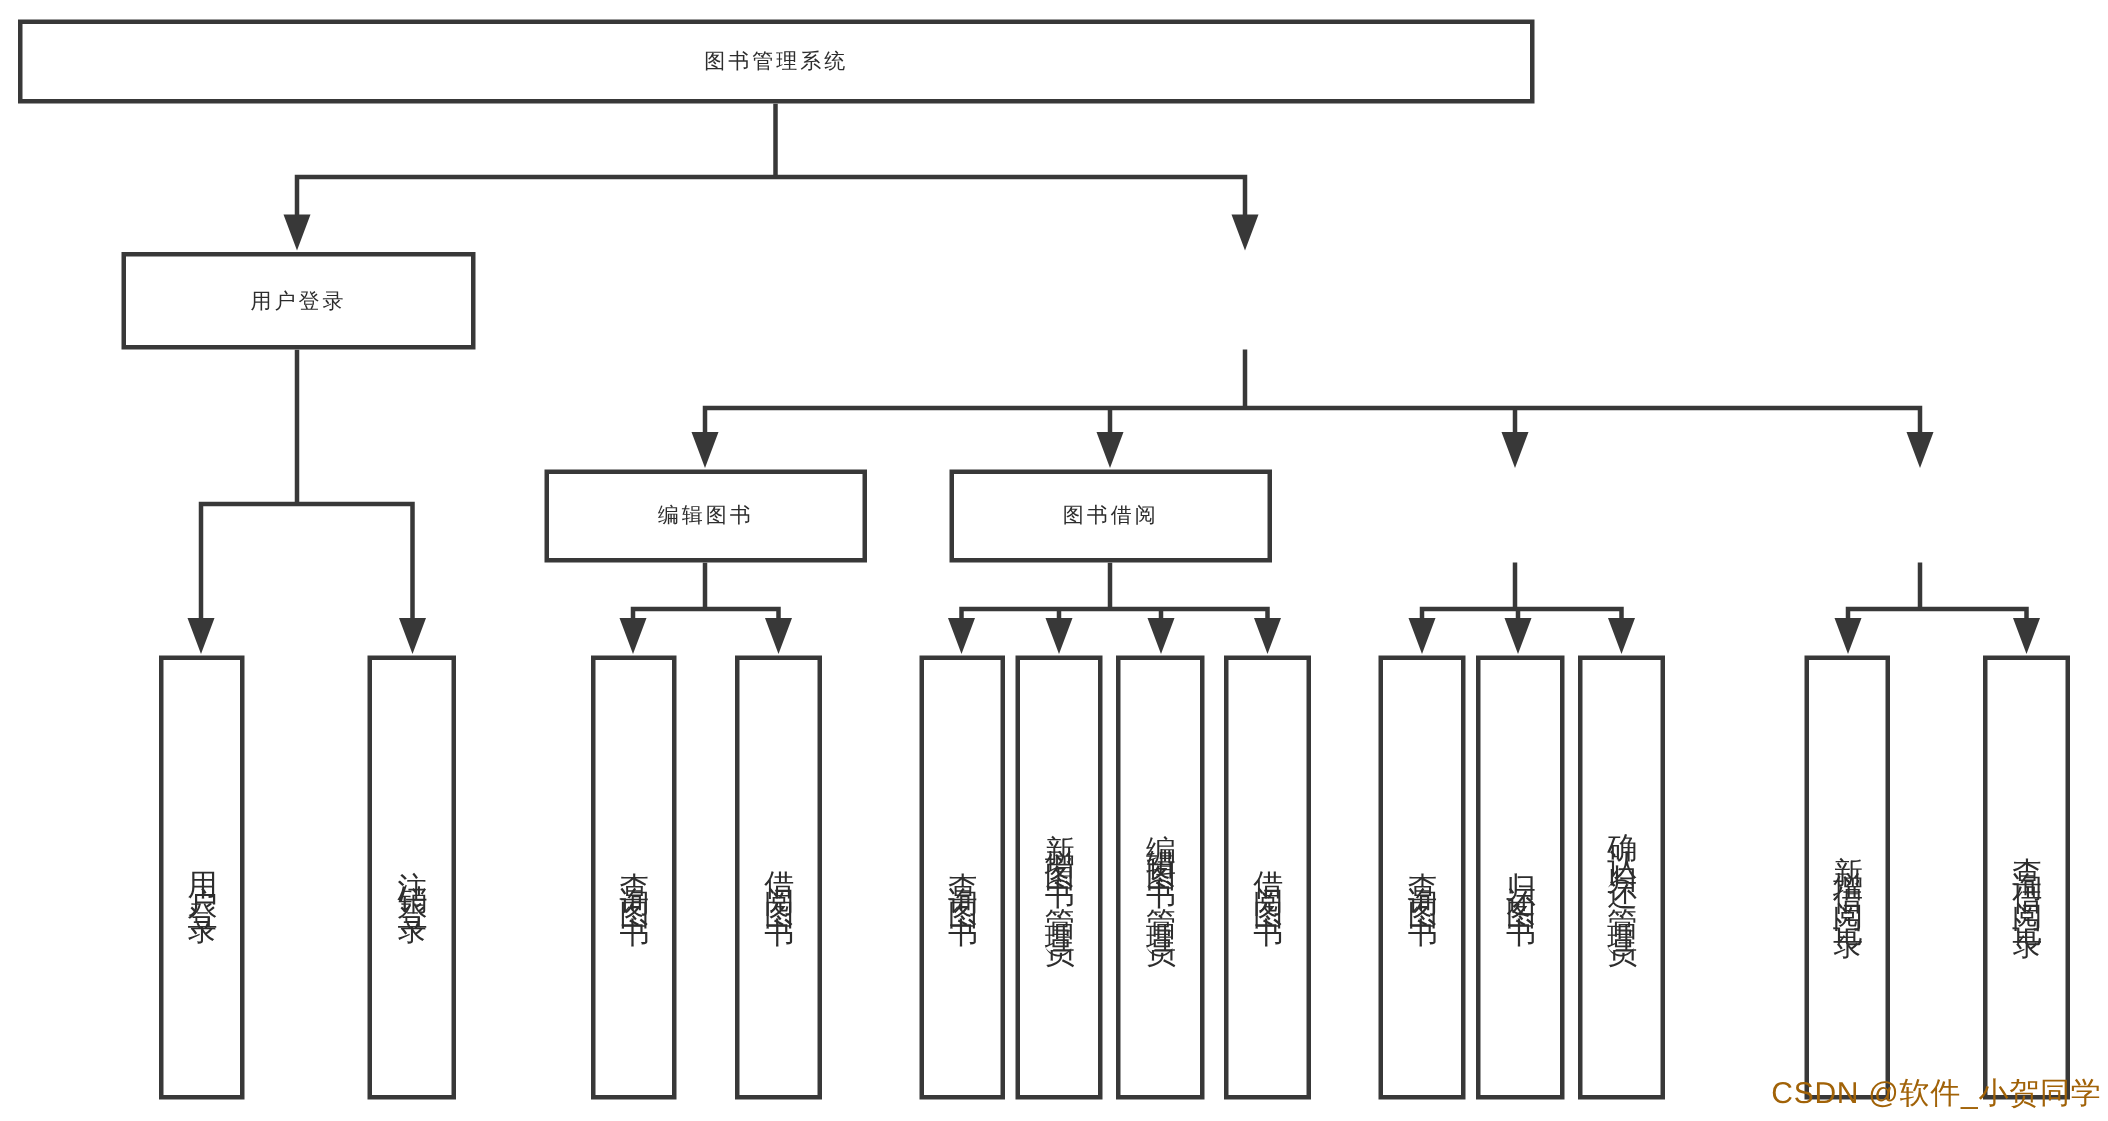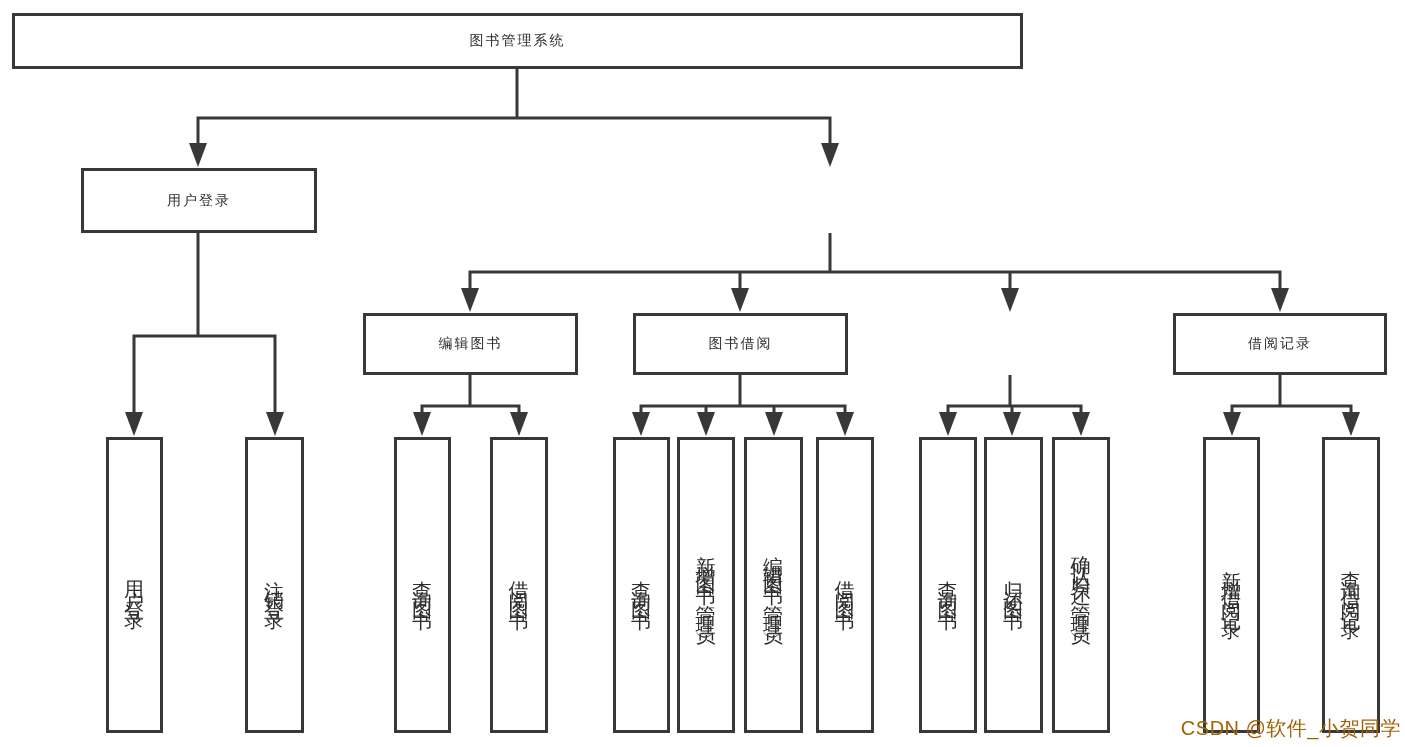--- a/index.html
+++ b/index.html
@@ -68,23 +68,20 @@
   <div class="box h" style="left:81px;top:168px;width:236px;height:65px;">
     <span>用户登录</span>
   </div>
 
   <div class="box h" style="left:363px;top:313px;width:215px;height:62px;">
     <span>编辑图书</span>
   </div>
   <div class="box h" style="left:633px;top:313px;width:215px;height:62px;">
     <span>图书借阅</span>
   </div>
-  <div class="box h" style="left:1173px;top:313px;width:214px;height:62px;">
-    <span>借阅记录</span>
-  </div>
 
   <div class="box v" style="left:106px;top:437px;width:57px;height:296px;">
     <span>用户登录</span>
   </div>
   <div class="box v" style="left:245px;top:437px;width:59px;height:296px;">
     <span>注销登录</span>
   </div>
 
   <div class="box v" style="left:394px;top:437px;width:57px;height:296px;">
     <span>查询图书</span>

